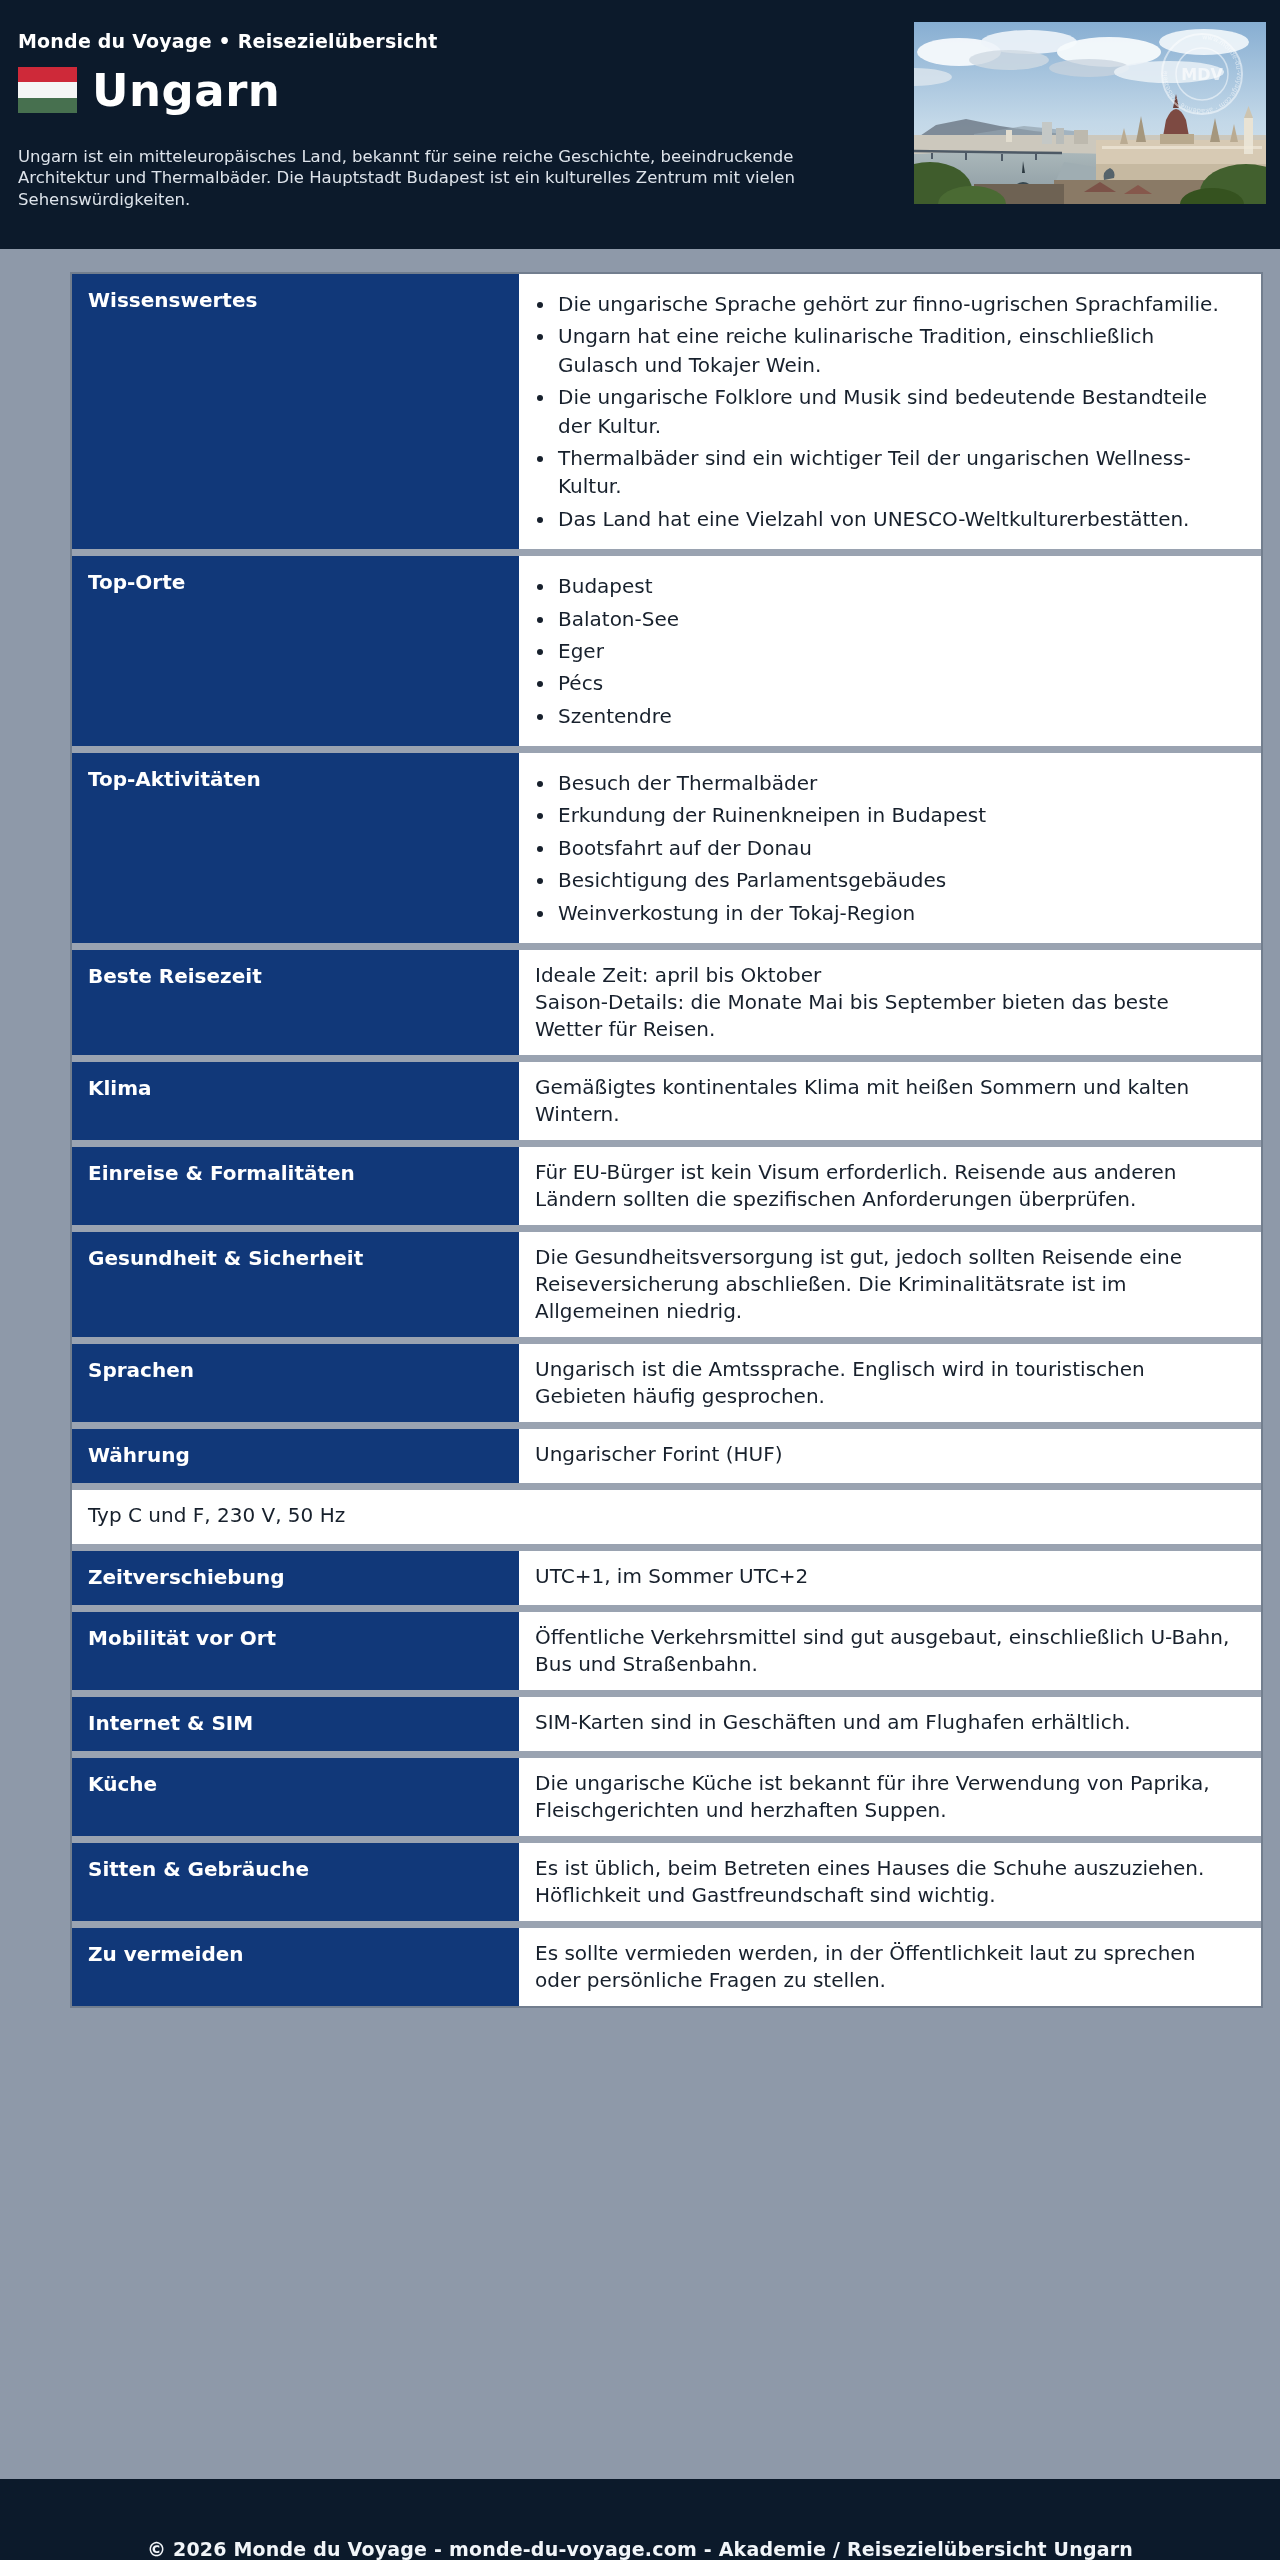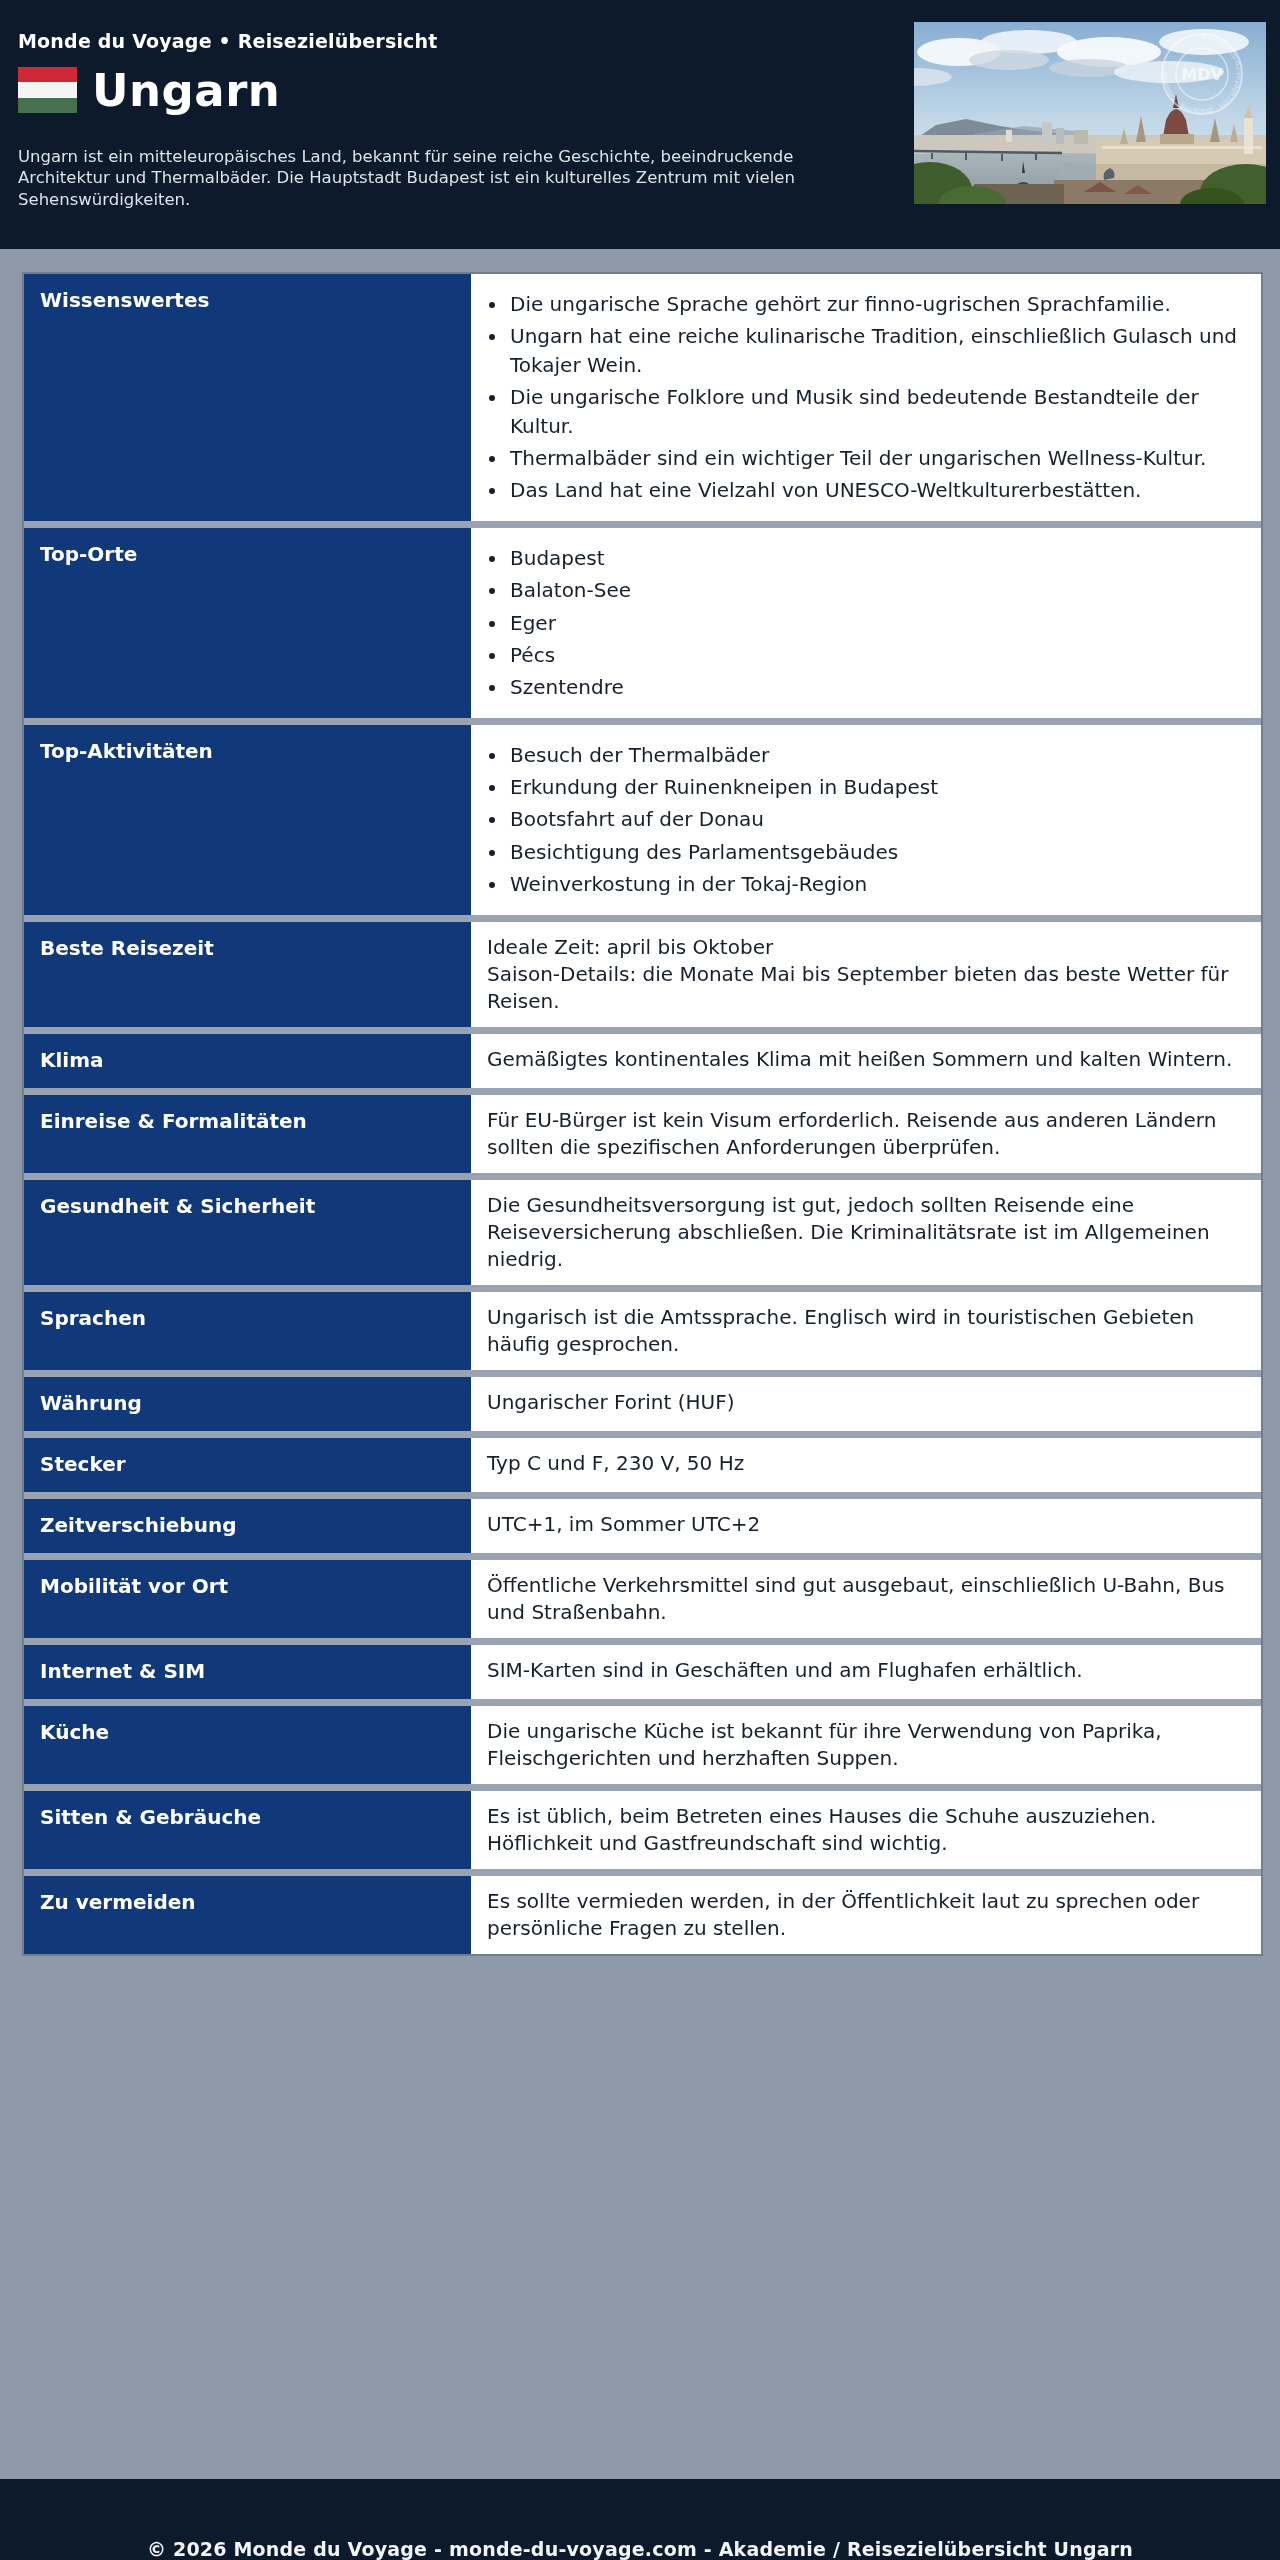--- a/index.html
+++ b/index.html
@@ -54,21 +54,21 @@
     font-size:16.5px;line-height:1.3;
     color:var(--desc-text);
   }
   .photo{
     position:absolute;top:22px;right:14px;
     width:352px;height:182px;overflow:hidden;
   }
   .photo svg{display:block;}
 
   
-  main{flex:1 1 auto;}
+  main{flex:1 1 auto;padding-left:48px;}
   .info-table{
     margin:23px 17px 0 22px;
     border:2px solid var(--table-border);
     background:var(--gap-bg);
   }
   .row{
     display:flex;
     margin-bottom:7px;
   }
   .row:last-child{margin-bottom:0;}
@@ -275,21 +275,20 @@
           <p>Ungarisch ist die Amtssprache. Englisch wird in touristischen Gebieten häufig gesprochen.</p>
         </div>
       </div>
       <div class="row">
         <div class="label-cell">Währung</div>
         <div class="content-cell">
           <p>Ungarischer Forint (HUF)</p>
         </div>
       </div>
       <div class="row">
-        <div class="label-cell">Stecker</div>
         <div class="content-cell">
           <p>Typ C und F, 230 V, 50 Hz</p>
         </div>
       </div>
       <div class="row">
         <div class="label-cell">Zeitverschiebung</div>
         <div class="content-cell">
           <p>UTC+1, im Sommer UTC+2</p>
         </div>
       </div>

